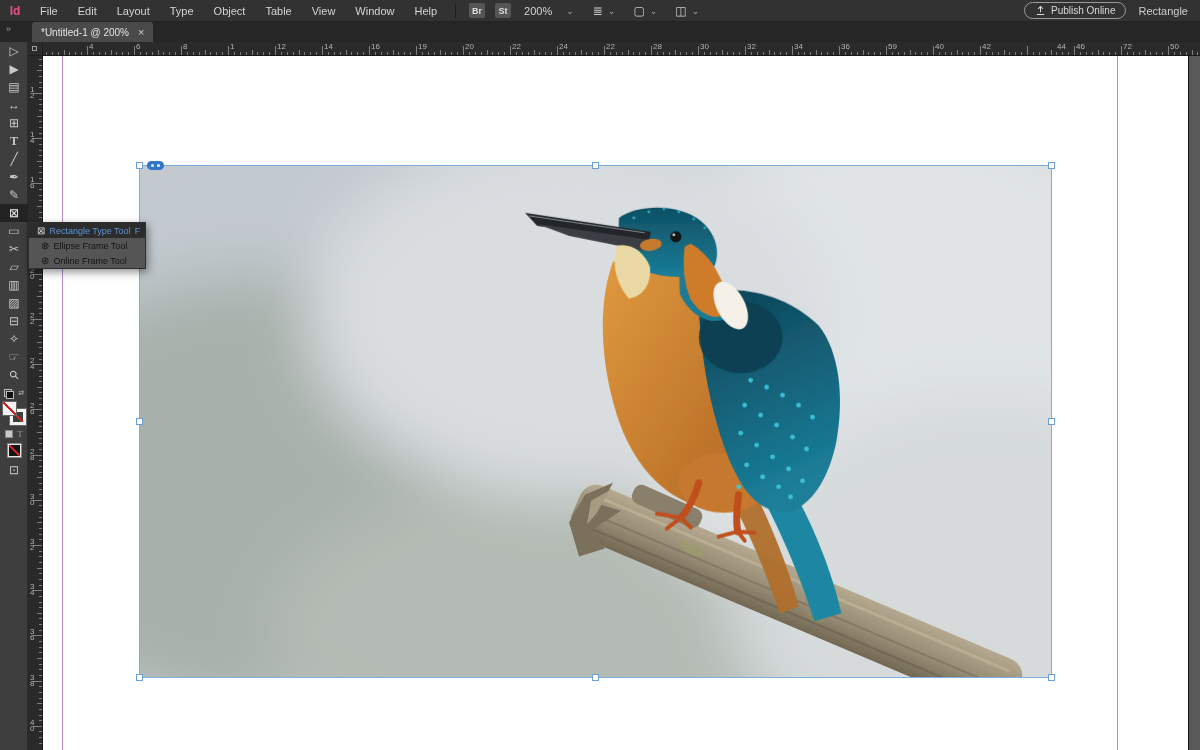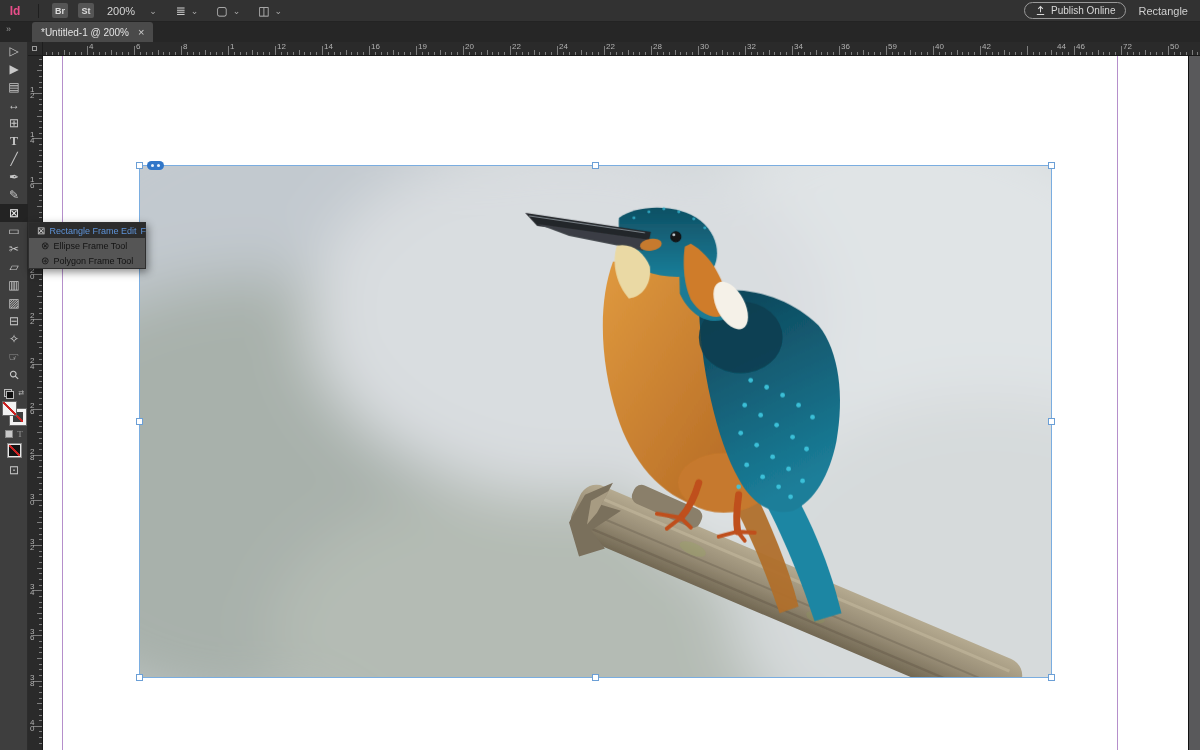--- a/index.html
+++ b/index.html
@@ -129,20 +129,31 @@
   .frow.selected .bullet { visibility:visible; }
   .frow.selected .ficon { color:#cfcfcf; }
 </style>
 </head>
 <body>
 
 <div id="app" data-name="indesign-window">
 
   <header class="menubar" data-name="menubar">
     <div class="logo" data-name="indesign-logo-icon">Id</div>
+    <nav class="menus" data-name="main-menu">
+      <span data-name="menu-file">File</span>
+      <span data-name="menu-edit">Edit</span>
+      <span data-name="menu-layout">Layout</span>
+      <span data-name="menu-type">Type</span>
+      <span data-name="menu-object">Object</span>
+      <span data-name="menu-table">Table</span>
+      <span data-name="menu-view">View</span>
+      <span data-name="menu-window">Window</span>
+      <span data-name="menu-help">Help</span>
+    </nav>
     <div class="mb-sep" data-name="menubar-divider"></div>
     <button class="chip" data-name="bridge-button">Br</button>
     <button class="chip" data-name="stock-button">St</button>
     <div class="zoom-select" data-name="zoom-level-select">
       <span data-name="zoom-level-value">200%</span>
       <span class="chev" data-name="chevron-down-icon">⌄</span>
     </div>
     <div class="icon-dd" data-name="view-options-dropdown">
       <span class="ddicon" data-name="view-options-icon">≣</span>
       <span class="chev" data-name="chevron-down-icon">⌄</span>
@@ -745,30 +756,30 @@
       <div class="handle h-bl" data-name="selection-handle-bottom-left"></div>
       <div class="handle h-bm" data-name="selection-handle-bottom-middle"></div>
       <div class="handle h-br" data-name="selection-handle-bottom-right"></div>
     </div>
   </div>
 
   <div class="flyout" data-name="frame-tool-flyout">
     <div class="frow selected" data-name="flyout-item-rectangle-frame-tool">
       <span class="bullet" data-name="current-tool-bullet"></span>
       <span class="ficon" data-name="rectangle-frame-icon">⊠</span>
-      <span class="flabel" data-name="flyout-item-label">Rectangle Frame Edit</span>
+      <span class="flabel" data-name="flyout-item-label">Rectangle Type Tool</span>
       <span class="fkey" data-name="flyout-item-shortcut">F</span>
     </div>
     <div class="frow" data-name="flyout-item-ellipse-frame-tool">
       <span class="bullet" data-name="current-tool-bullet"></span>
       <span class="ficon" data-name="ellipse-frame-icon">⊗</span>
       <span class="flabel" data-name="flyout-item-label">Ellipse Frame Tool</span>
       <span class="fkey" data-name="flyout-item-shortcut"></span>
     </div>
     <div class="frow" data-name="flyout-item-polygon-frame-tool">
       <span class="bullet" data-name="current-tool-bullet"></span>
       <span class="ficon" data-name="polygon-frame-icon">⊛</span>
-      <span class="flabel" data-name="flyout-item-label">Polygon Frame Tool</span>
+      <span class="flabel" data-name="flyout-item-label">Online Frame Tool</span>
       <span class="fkey" data-name="flyout-item-shortcut"></span>
     </div>
   </div>
 
 </div>
 
 </body></html>

